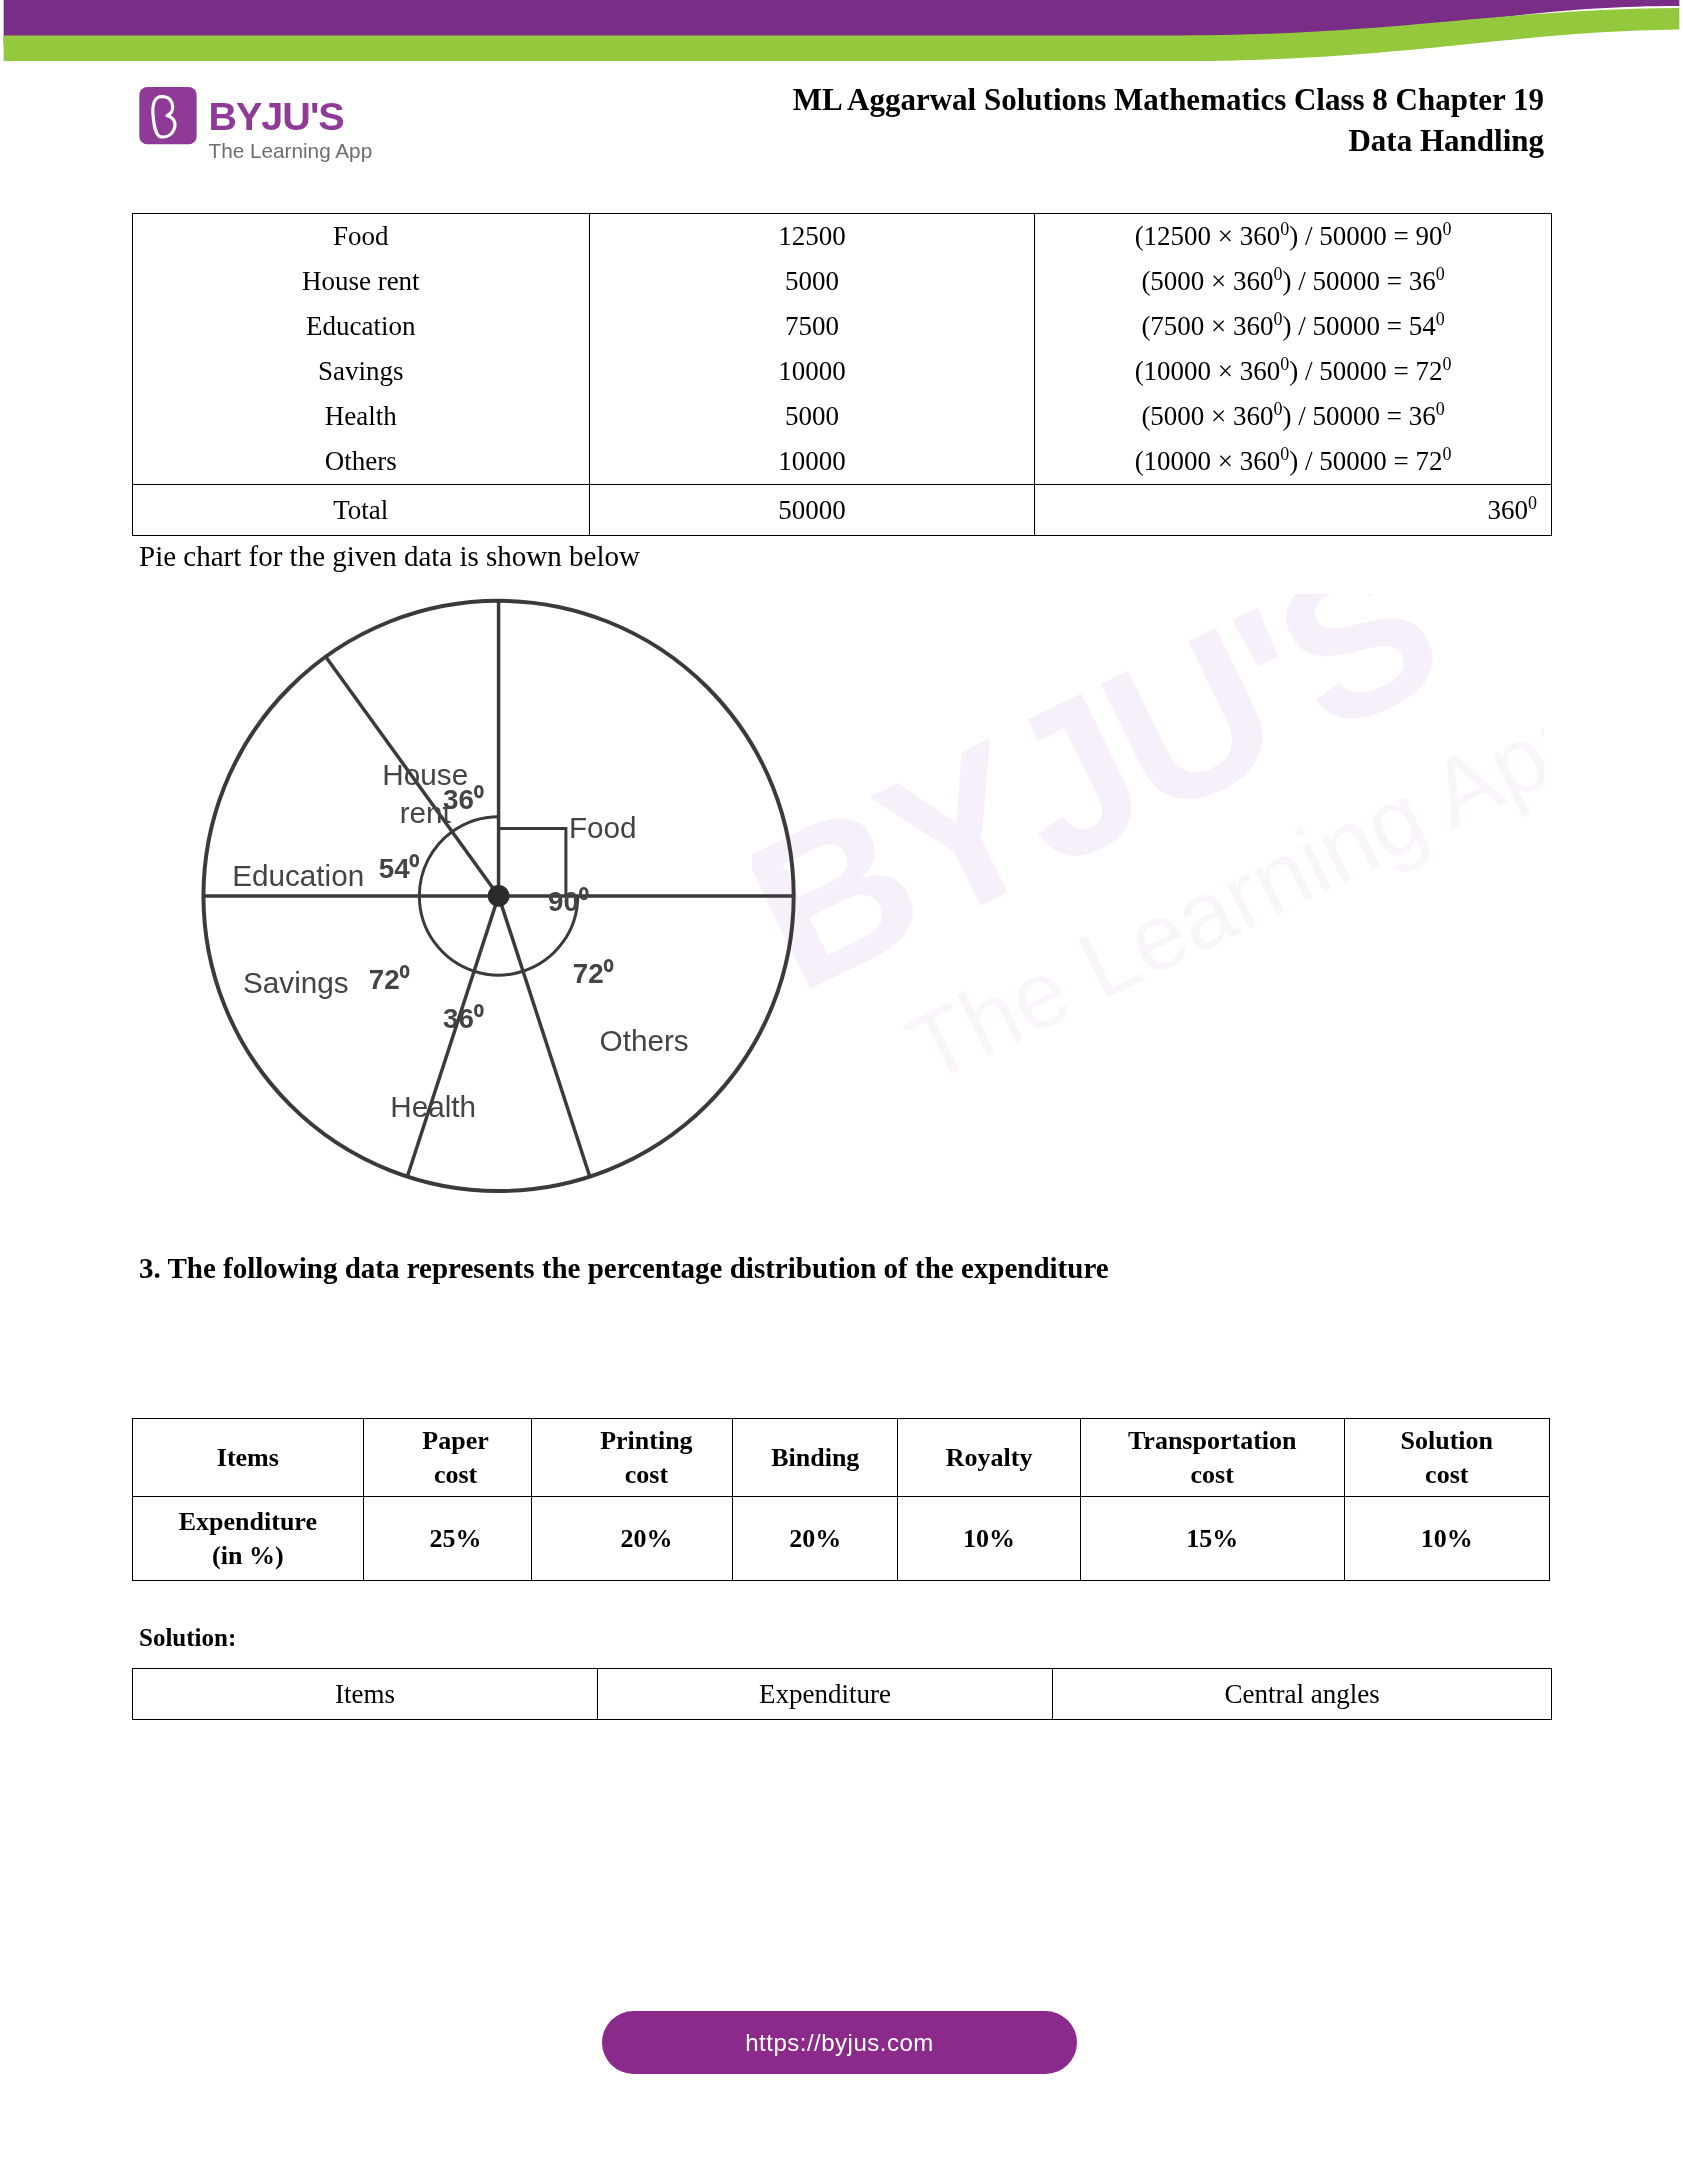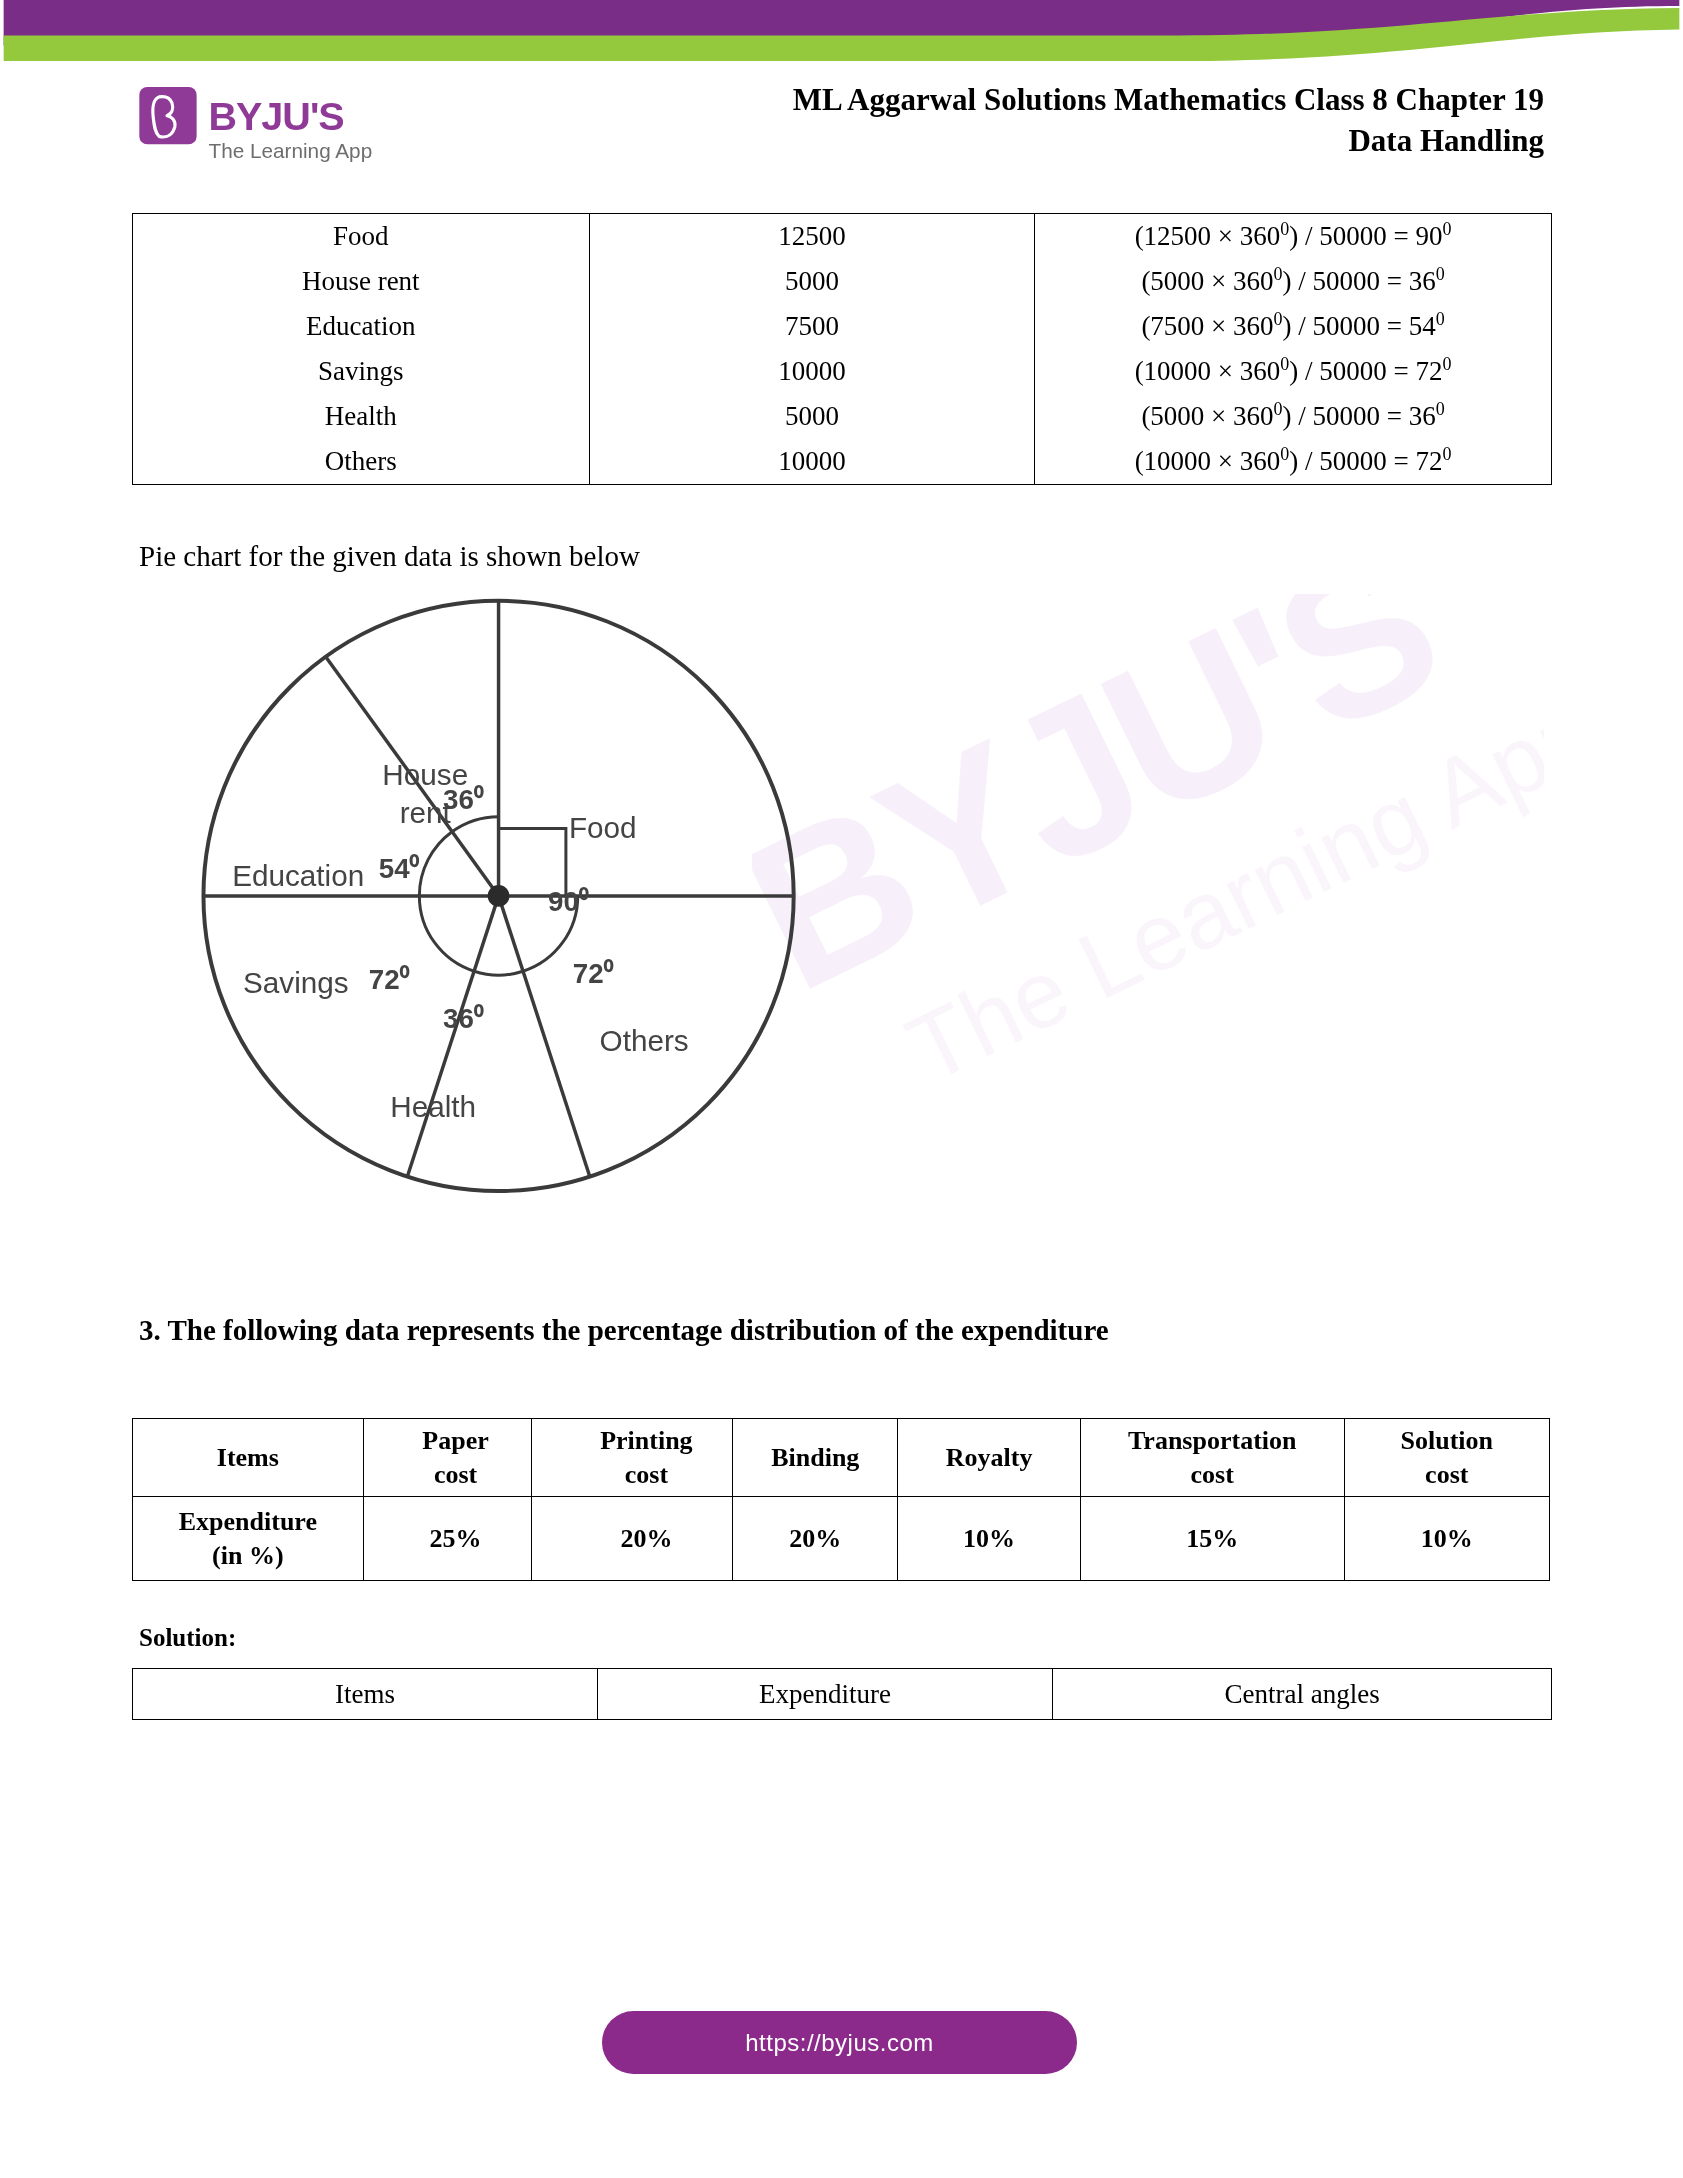--- a/index.html
+++ b/index.html
@@ -72,21 +72,21 @@
     position:absolute; left:139px; top:540px;
     font-size:29px; color:#000;
   }
 
   
   .piewrap { position:absolute; left:149px; top:569px; width:713px; height:634px; }
   .piewrap svg { display:block; }
 
   
   .q3 {
-    position:absolute; left:139px; top:1307px; width:1317px;
+    position:absolute; left:139px; top:1245px; width:1317px;
     font-size:29px; font-weight:bold; line-height:46px; color:#000;
   }
 
   
   #table-pct { left:132px; top:1418px; width:1418px; font-size:26px; }
   #table-pct td { text-align:center; }
   #table-pct .hdr { height:77px; }
   #table-pct .val { height:83px; font-weight:bold; }
   #table-pct .bold { font-weight:bold; }
   #table-pct .w0 { width:231px; }
@@ -185,20 +185,25 @@
     <tr class="rowmid">
       <td class="c-item">Health</td>
       <td class="c-amt">5000</td>
       <td class="c-angle"><span>(5000 × 360</span><sup class="deg">0</sup><span>) / 50000 = 36</span><sup class="deg">0</sup></td>
     </tr>
     <tr class="rowbot">
       <td class="c-item">Others</td>
       <td class="c-amt">10000</td>
       <td class="c-angle"><span>(10000 × 360</span><sup class="deg">0</sup><span>) / 50000 = 72</span><sup class="deg">0</sup></td>
     </tr>
+    <tr class="total">
+      <td class="c-item">Total</td>
+      <td class="c-amt">50000</td>
+      <td class="c-angle"><span>360</span><sup class="deg">0</sup></td>
+    </tr>
   </tbody>
 </table>
 
 <div class="caption-pie">Pie chart for the given data is shown below</div>
 
 <div class="piewrap">
   <svg width="713" height="634" viewBox="0 0 720 640" xmlns="http://www.w3.org/2000/svg" font-family="Liberation Sans, sans-serif">
 
     <circle cx="353" cy="330" r="298" fill="none" stroke="#3A3A3A" stroke-width="4"></circle>
 

